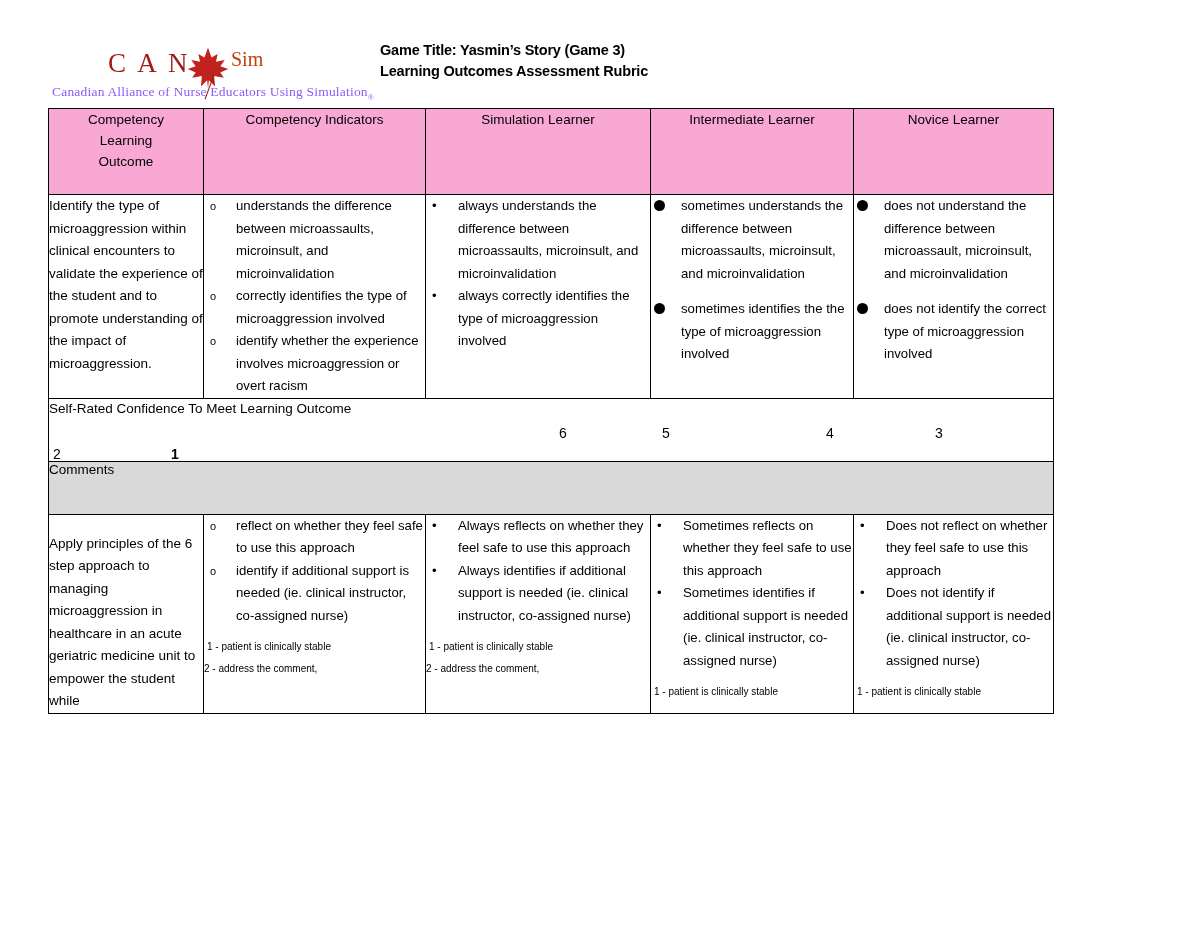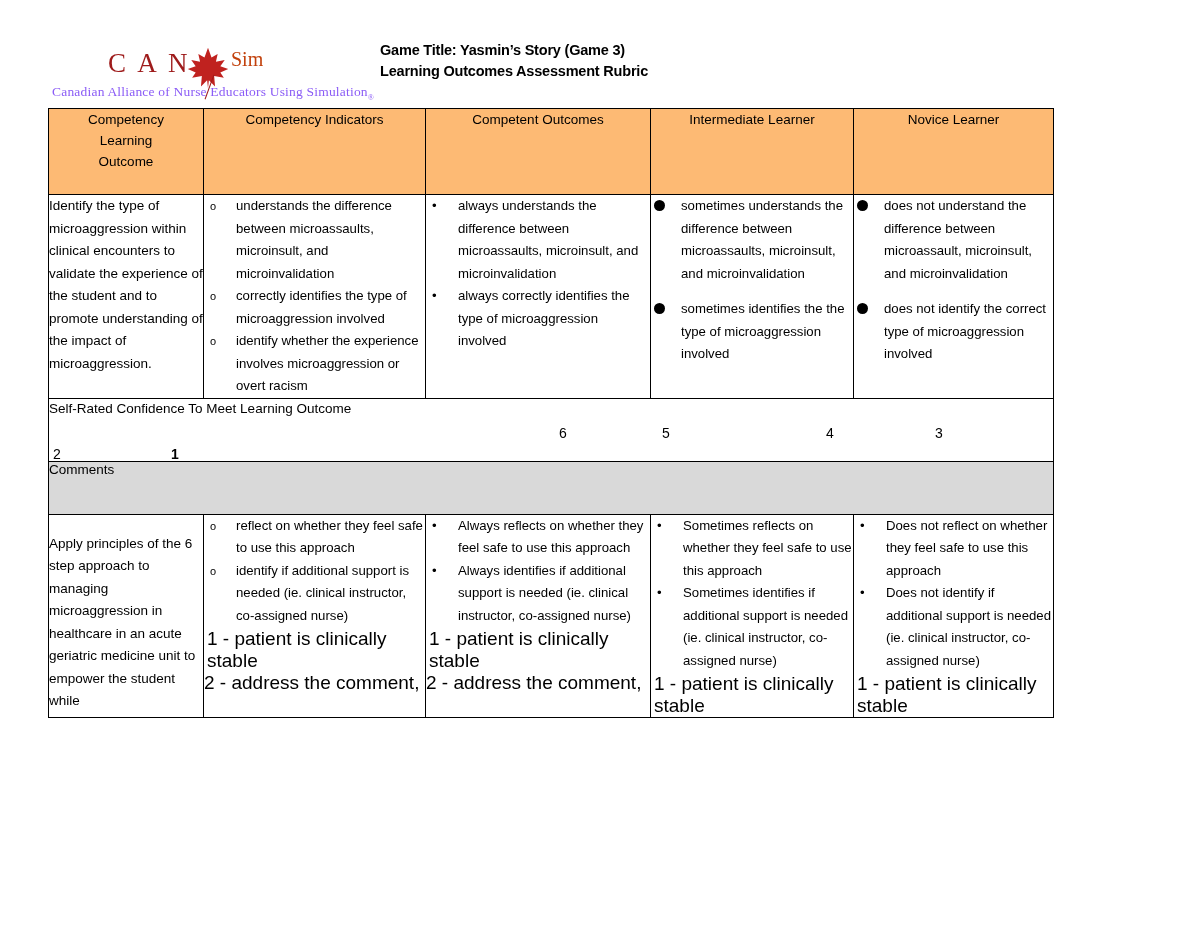--- a/index.html
+++ b/index.html
@@ -109,21 +109,21 @@
     font-weight: normal;
   }
   .col1 { width: 155px; }
   .col2 { width: 222px; }
   .col3 { width: 225px; }
   .col4 { width: 203px; }
   .col5 { width: 200px; }
 
   
   .head-cell {
-    background: #fdba74;
+    background: #f9a8d4;
     height: 85px;
     font-size: 13.5px;
     padding-top: 7px;
     line-height: 21px;
   }
 
   
   .outcome-cell {
     font-size: 13.5px;
     font-weight: bold;
@@ -164,22 +164,22 @@
     left: 3px;
     top: 5px;
     width: 11px;
     height: 11px;
     border-radius: 50%;
     background: #000000;
     font-size: 0;
     line-height: 0;
   }
   .tail-lines {
-    margin-top: 1px;
-    font-size: 19px;
+    margin-top: 9px;
+    font-size: 10px;
     line-height: 22px;
   }
   .tail-lines .ind { padding-left: 3px; }
 
   
   .self-cell {
     font-size: 13.5px;
     padding: 4px 0 4px 6px;
     position: relative;
     height: 62px;
@@ -236,21 +236,21 @@
   </colgroup>
 
   <tbody>
       <tr>
     <th class="head-cell">
       <div>Competency</div>
       <div>Learning</div>
       <div>Outcome</div>
     </th>
     <th class="head-cell">Competency Indicators</th>
-    <th class="head-cell">Competent Outcomes</th>
+    <th class="head-cell">Simulation Learner</th>
     <th class="head-cell">Intermediate Learner</th>
     <th class="head-cell">Novice Learner</th>
   </tr>
 
   <tr>
     <td class="outcome-cell">Identify the type of microaggression within clinical encounters to validate the experience of the student and to promote understanding of the impact of microaggression.</td>
 
     <td class="list-cell">
       <ul class="blist hollow">
         <li><span class="mk">o</span><span>understands the difference between microassaults, microinsult, and microinvalidation</span></li>

